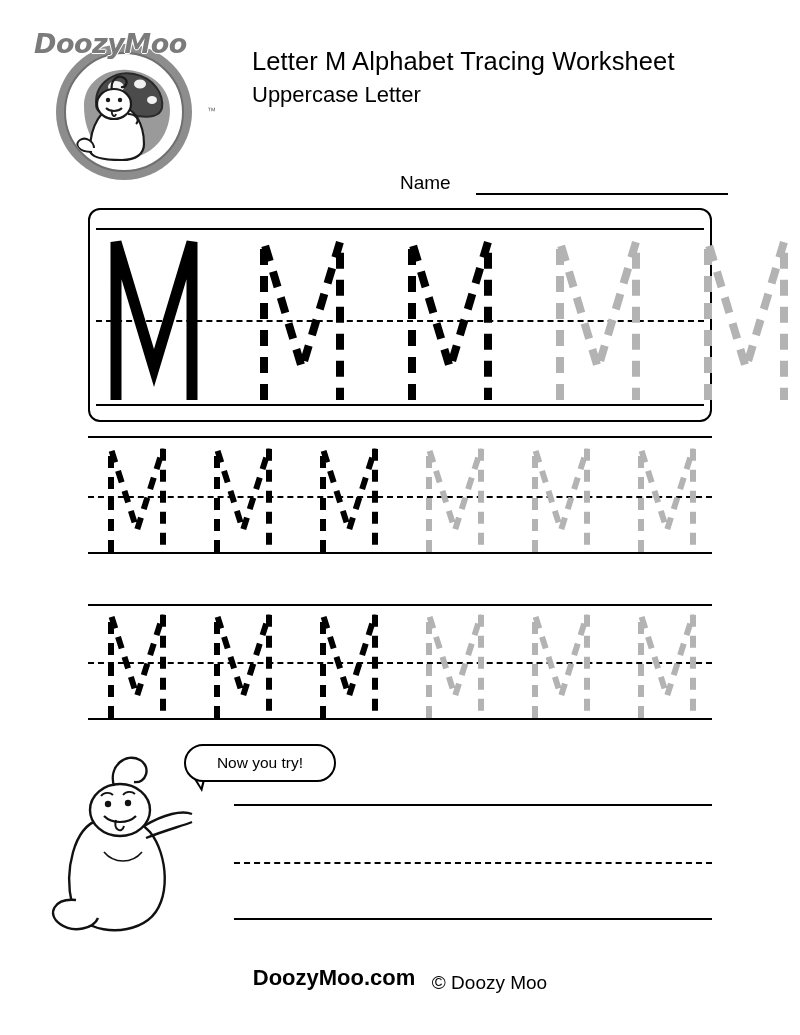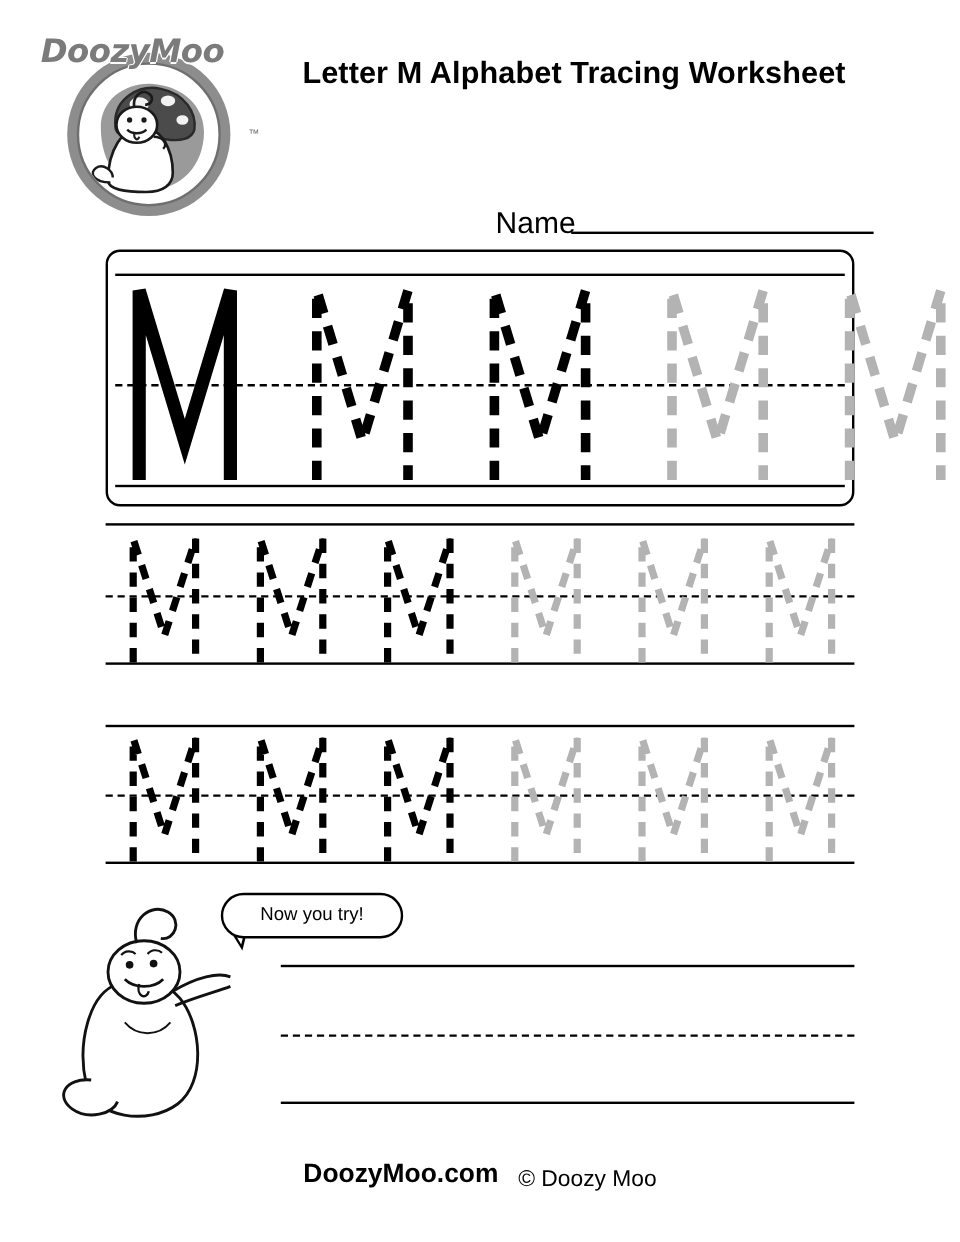--- a/index.html
+++ b/index.html
@@ -80,21 +80,21 @@
   }
 
   .title-block {
     position: absolute;
     left: 252px;
     top: 46px;
     width: 520px;
   }
   .title-line1 {
     font-size: 25.5px;
-    font-weight: bold;
+    font-weight: normal;
     line-height: 30px;
     letter-spacing: 0.1px;
     white-space: nowrap;
   }
   .title-line2 {
     font-size: 22px;
     line-height: 30px;
     margin-top: 4px;
   }
 
@@ -102,22 +102,21 @@
   .name-row {
     position: absolute;
     left: 400px;
     top: 172px;
     width: 340px;
     height: 30px;
   }
   .name-label {
     position: absolute;
     left: 0; top: 0;
-    font-size: 25px;
-    margin-left: 13px;
+    font-size: 19px;
   }
   .name-rule {
     position: absolute;
     left: 76px;
     top: 21px;
     width: 252px;
     height: 0;
     border-top: 2px solid #000;
   }
 
@@ -265,20 +264,21 @@
           <path d="M62 60 C70 60 74 66 70 70" fill="none" stroke="#1a1a1a" stroke-width="2"></path>
         </svg>
       </div>
     </div>
     <div class="logo-wordmark">DoozyMoo</div>
     <div class="logo-tm">™</div>
   </div>
 
   <div class="title-block">
     <div class="title-line1">Letter M Alphabet Tracing Worksheet</div>
+    <div class="title-line2">Uppercase Letter</div>
   </div>
 </div>
 
 <div class="name-row">
   <div class="name-label">Name</div>
   <div class="name-rule"></div>
 </div>
 
 <div class="box-main"></div>
 

